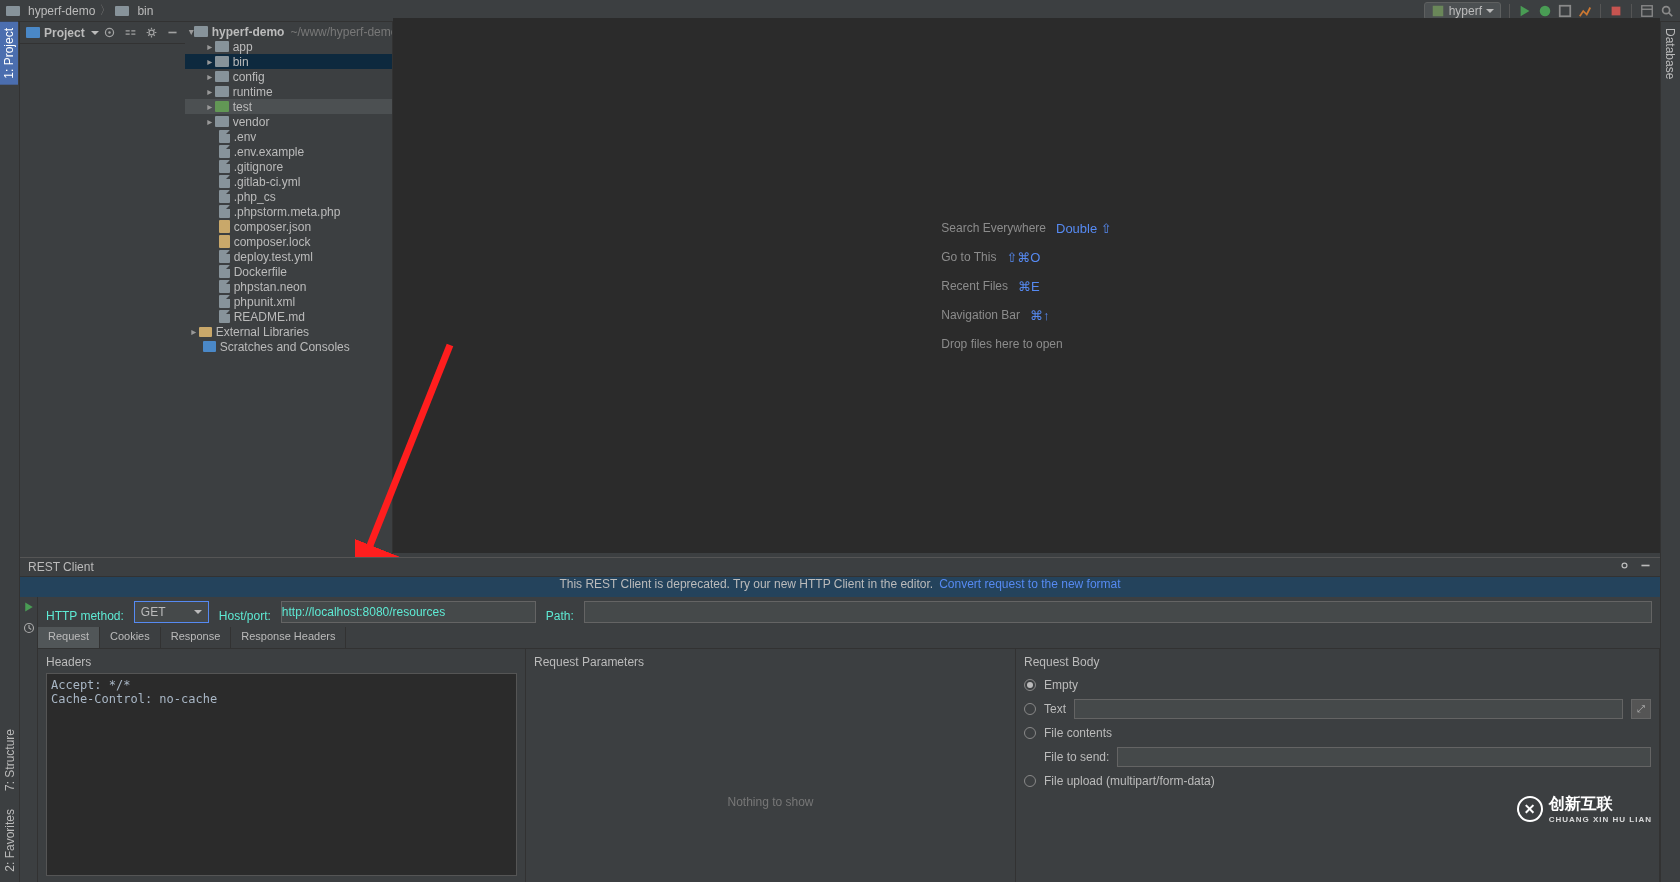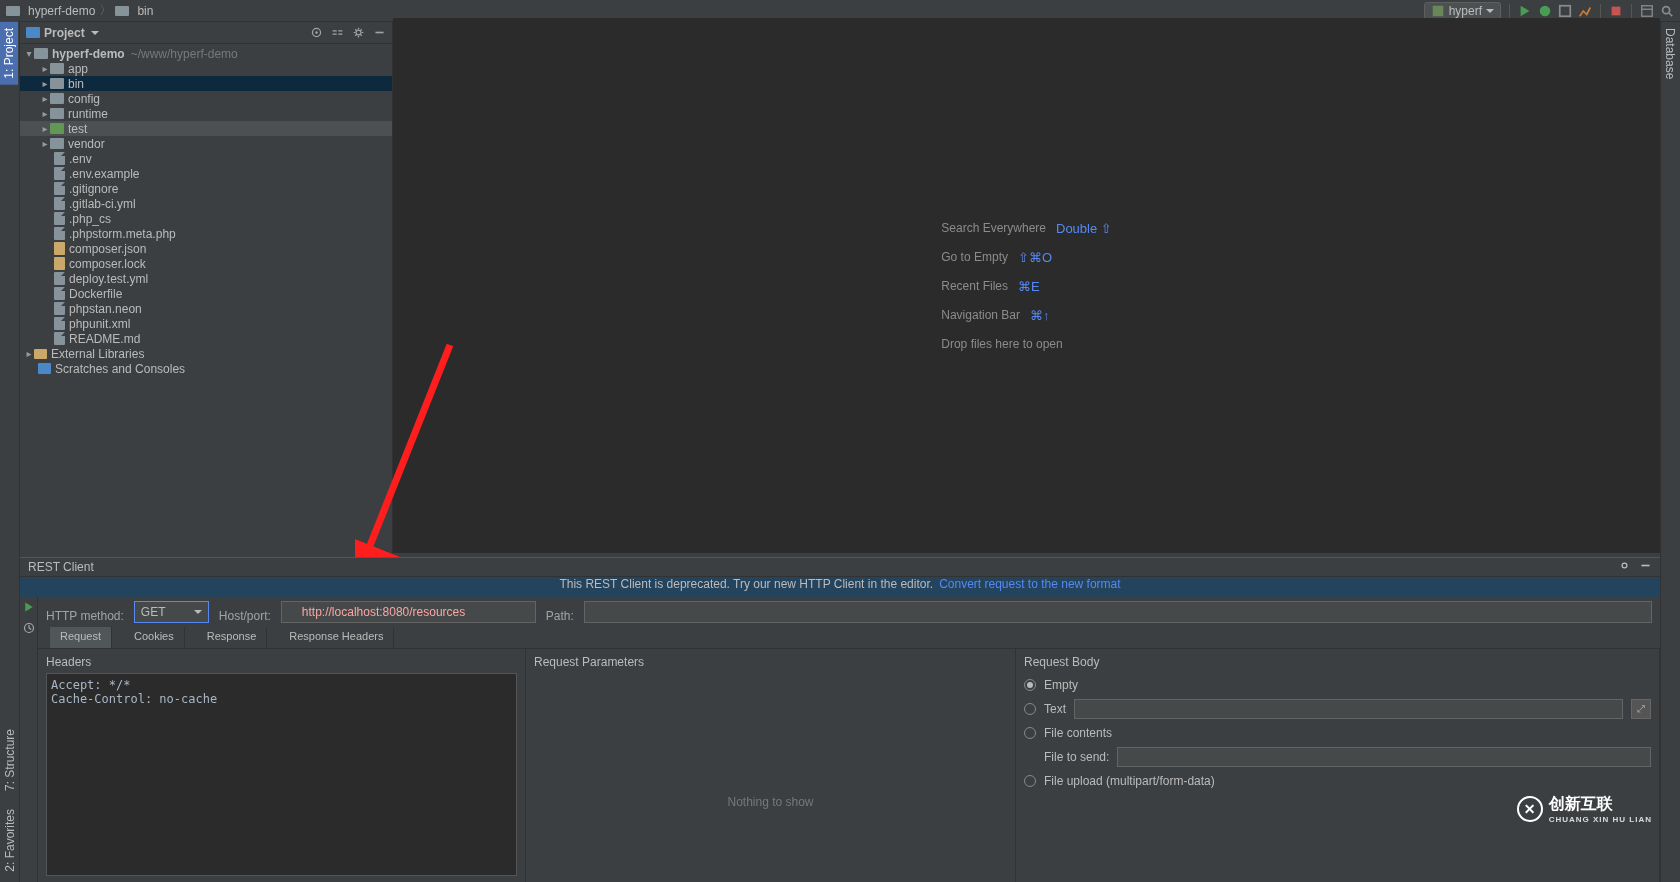--- a/index.html
+++ b/index.html
@@ -23,21 +23,21 @@
 .left-strip { position: absolute; left: 0; top: 22px; bottom: 0; width: 20px; background: #3c3f41; border-right: 1px solid #323232; }
 .left-strip .vlabel { writing-mode: vertical-rl; transform: rotate(180deg); font-size: 11px; color: #bbbbbb; padding: 6px 2px; display: flex; align-items: center; gap: 4px; cursor: pointer; }
 .left-strip .vlabel.active { background: #4b6eaf; color: #fff; }
 .left-strip .bottom-labels { position: absolute; bottom: 4px; left: 0; right: 0; display: flex; flex-direction: column; align-items: center; gap: 6px; }
 
 
 .right-strip { position: absolute; right: 0; top: 22px; bottom: 0; width: 20px; background: #3c3f41; border-left: 1px solid #323232; }
 .right-strip .vlabel { writing-mode: vertical-rl; font-size: 11px; color: #bbbbbb; padding: 6px 2px; display: flex; align-items: center; gap: 4px; cursor: pointer; }
 
 
-.project-panel { position: absolute; left: 20px; top: 22px; width: 373px; height: 535px; background: #3c3f41; border-right: 1px solid #323232; display: flex; flex-direction: column; }
+.project-panel { position: absolute; left: 20px; top: 22px; width: 373px; height: 535px; background: #3c3f41; border-right: 1px solid #323232; display: flex; flex-direction: row; }
 .project-header { height: 22px; display: flex; align-items: center; padding: 0 6px; border-bottom: 1px solid #323232; gap: 4px; }
 .project-header .title-ico { width: 14px; height: 11px; background: #4a88c7; border-radius: 1px; }
 .project-header .title { font-weight: bold; color: #bbb; }
 .project-header .tri-down { margin-left: 2px; }
 .project-header .hdr-icons { margin-left: auto; display: flex; gap: 8px; }
 .hdr-icons .ico { width: 13px; height: 13px; opacity: 0.8; }
 
 .tree { flex: 1; overflow: auto; padding-top: 2px; }
 .tree-row { display: flex; align-items: center; height: 15px; padding-left: 4px; white-space: nowrap; cursor: pointer; }
 .tree-row.selected { background: #0d293e; }
@@ -76,28 +76,28 @@
 .dep-banner .msg { color: #bbbbbb; }
 .dep-banner .link { color: #568af2; cursor: pointer; }
 
 .rest-body { flex: 1; display: flex; }
 .rest-gutter { width: 18px; background: #3c3f41; border-right: 1px solid #323232; display: flex; flex-direction: column; align-items: center; padding-top: 4px; gap: 6px; }
 .rest-gutter .run-ico svg { fill: #499c54; }
 .rest-gutter .hist-ico svg { fill: #aaa; }
 .rest-main { flex: 1; display: flex; flex-direction: column; }
 
 .rest-controls { height: 30px; display: flex; align-items: center; padding: 0 8px; gap: 10px; }
-.rest-controls label { color: #a3a3a3; margin-top: 8px; }
+.rest-controls label { color: #5eead4; margin-top: 8px; }
 .rest-controls .method-sel { width: 75px; height: 22px; background: #45494a; border: 1px solid #568af2; color: #bbb; padding: 0 6px; display: flex; align-items: center; justify-content: space-between; }
-.rest-controls input { height: 22px; background: #45494a; border: 1px solid #646464; color: #fca5a5; padding: 0 20px; }
+.rest-controls input { height: 22px; background: #45494a; border: 1px solid #646464; color: #5eead4; padding: 0 0; }
 .rest-controls .host-input { width: 255px; }
 .rest-controls .path-input { flex: 1; }
 
 .rest-tabs { height: 22px; display: flex; border-bottom: 1px solid #323232; }
-.rest-tab { padding: 3px 10px; color: #bbbbbb; cursor: pointer; border-right: 1px solid #323232; font-size: 11px; margin-left: 12px; }
+.rest-tab { padding: 3px 10px; color: #bbbbbb; cursor: pointer; border-right: 1px solid #323232; font-size: 11px; }
 .rest-tab.active { background: #515658; }
 
 .rest-columns { flex: 1; display: flex; }
 .rest-col { border-right: 1px solid #323232; padding: 6px 8px; display: flex; flex-direction: column; }
 .rest-col .col-title { color: #bbbbbb; margin-bottom: 4px; }
 .rest-col.headers { width: 488px; }
 .rest-col.headers textarea { flex: 1; background: #2b2b2b; border: 1px solid #555; color: #a9b7c6; font-family: Menlo, monospace; font-size: 12px; padding: 4px; resize: none; height: 120px; }
 .rest-col.params { width: 490px; display: flex; align-items: center; justify-content: center; position: relative; }
 .rest-col.params .col-title { position: absolute; top: 6px; left: 8px; }
 .rest-col.params .empty { color: #777; margin-top: 72px; }
@@ -321,21 +321,21 @@
   </div>
 </div>
 
 <div class="editor-area">
   <div class="welcome">
     <div class="line">
         <span>Search Everywhere</span>
         <span class="shortcut">Double ⇧</span>
       </div>
     <div class="line">
-        <span>Go to Empty</span>
+        <span>Go to This</span>
         <span class="shortcut">⇧⌘O</span>
       </div>
     <div class="line">
         <span>Recent Files</span>
         <span class="shortcut">⌘E</span>
       </div>
     <div class="line">
         <span>Navigation Bar</span>
         <span class="shortcut">⌘↑</span>
       </div>

